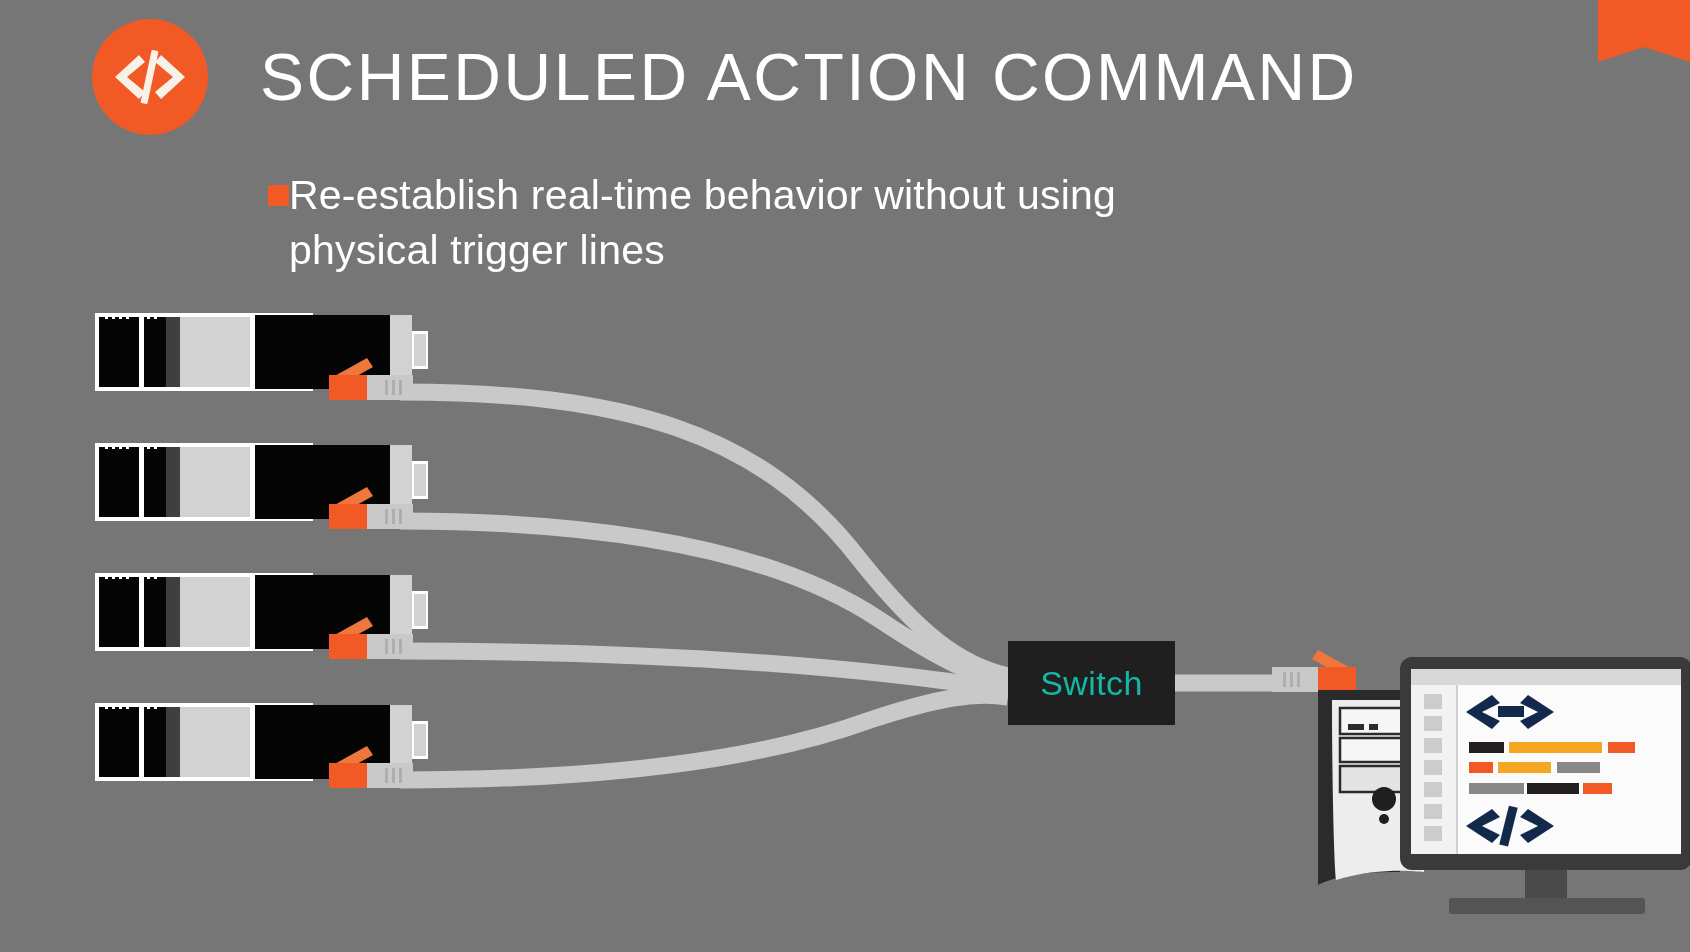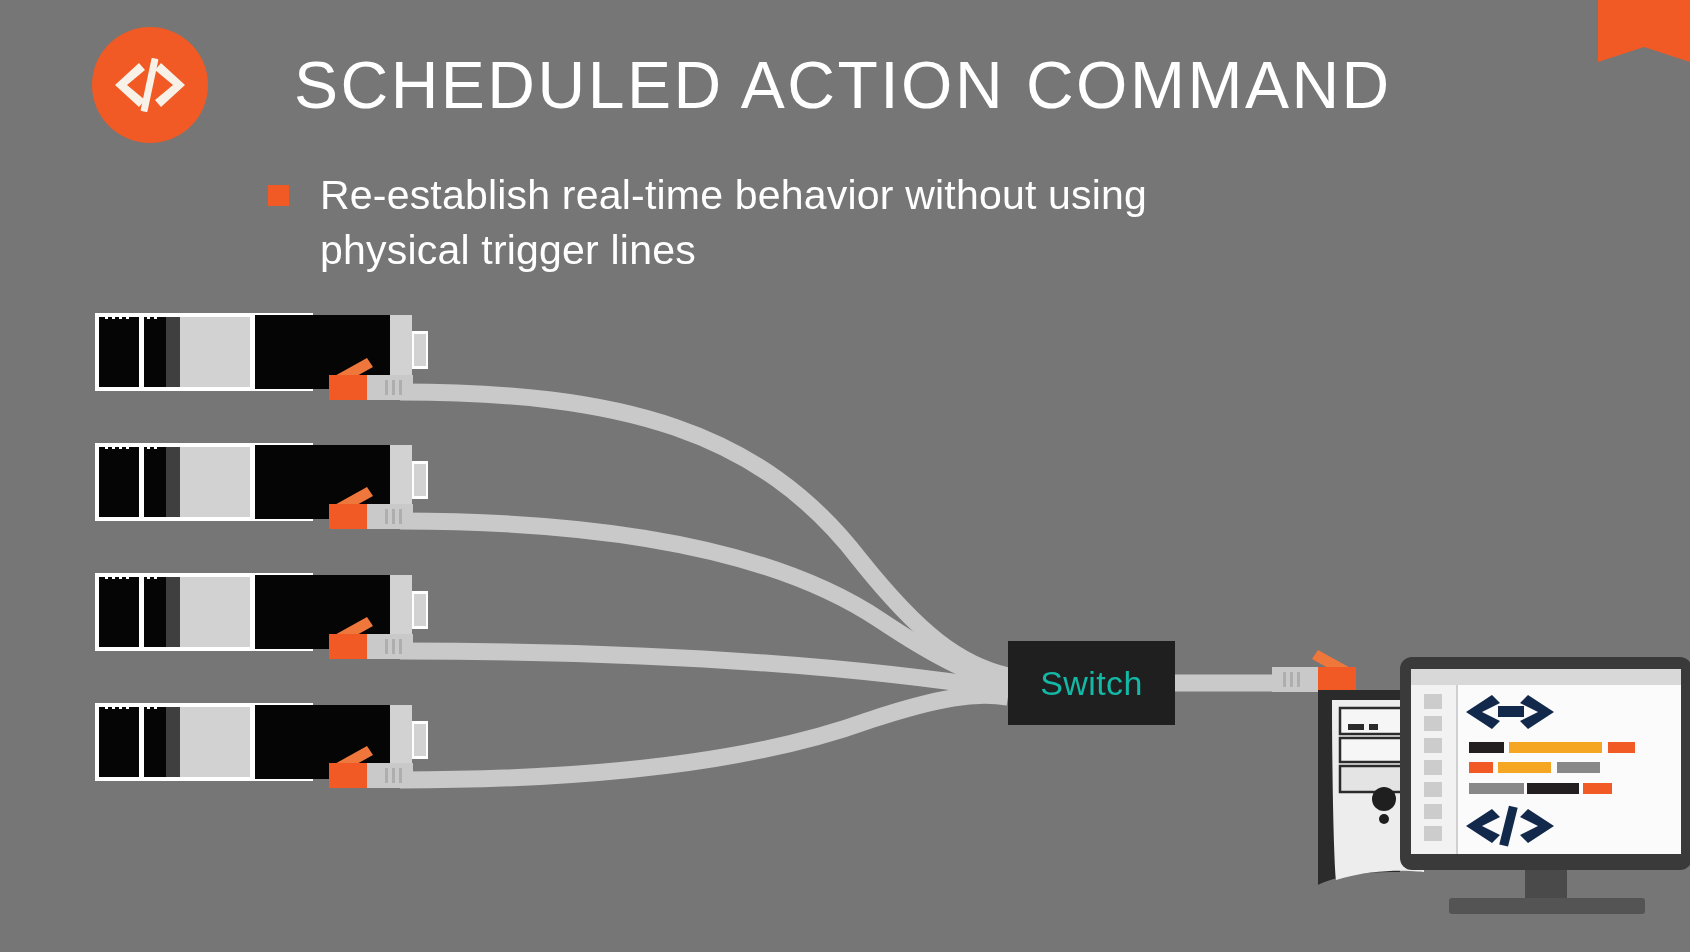--- a/index.html
+++ b/index.html
@@ -28,25 +28,24 @@
     right: 0;
     width: 92px;
     height: 62px;
     background: #f15a24;
     clip-path: polygon(0 0, 100% 0, 100% 100%, 50% 76%, 0 100%);
   }
 
   
   .header {
     position: absolute;
-    top: 27px;
+    top: 19px;
     left: 92px;
     display: flex;
     align-items: center;
-    gap: 34px;
   }
   .logo-badge {
     width: 116px;
     height: 116px;
     border-radius: 50%;
     background: #f15a24;
     display: flex;
     align-items: center;
     justify-content: center;
     flex: none;
@@ -72,21 +71,20 @@
     align-items: flex-start;
   }
   .bullet-marker {
     width: 21px;
     height: 21px;
     background: #f15a24;
     margin-top: 17px;
     flex: none;
   }
   .bullet-text {
-    margin-left: 31px;
     color: #ffffff;
     font-size: 41px;
     font-weight: 300;
     line-height: 1.34;
     max-width: 960px;
     letter-spacing: 0.2px;
   }
 
   
   #diagram {

